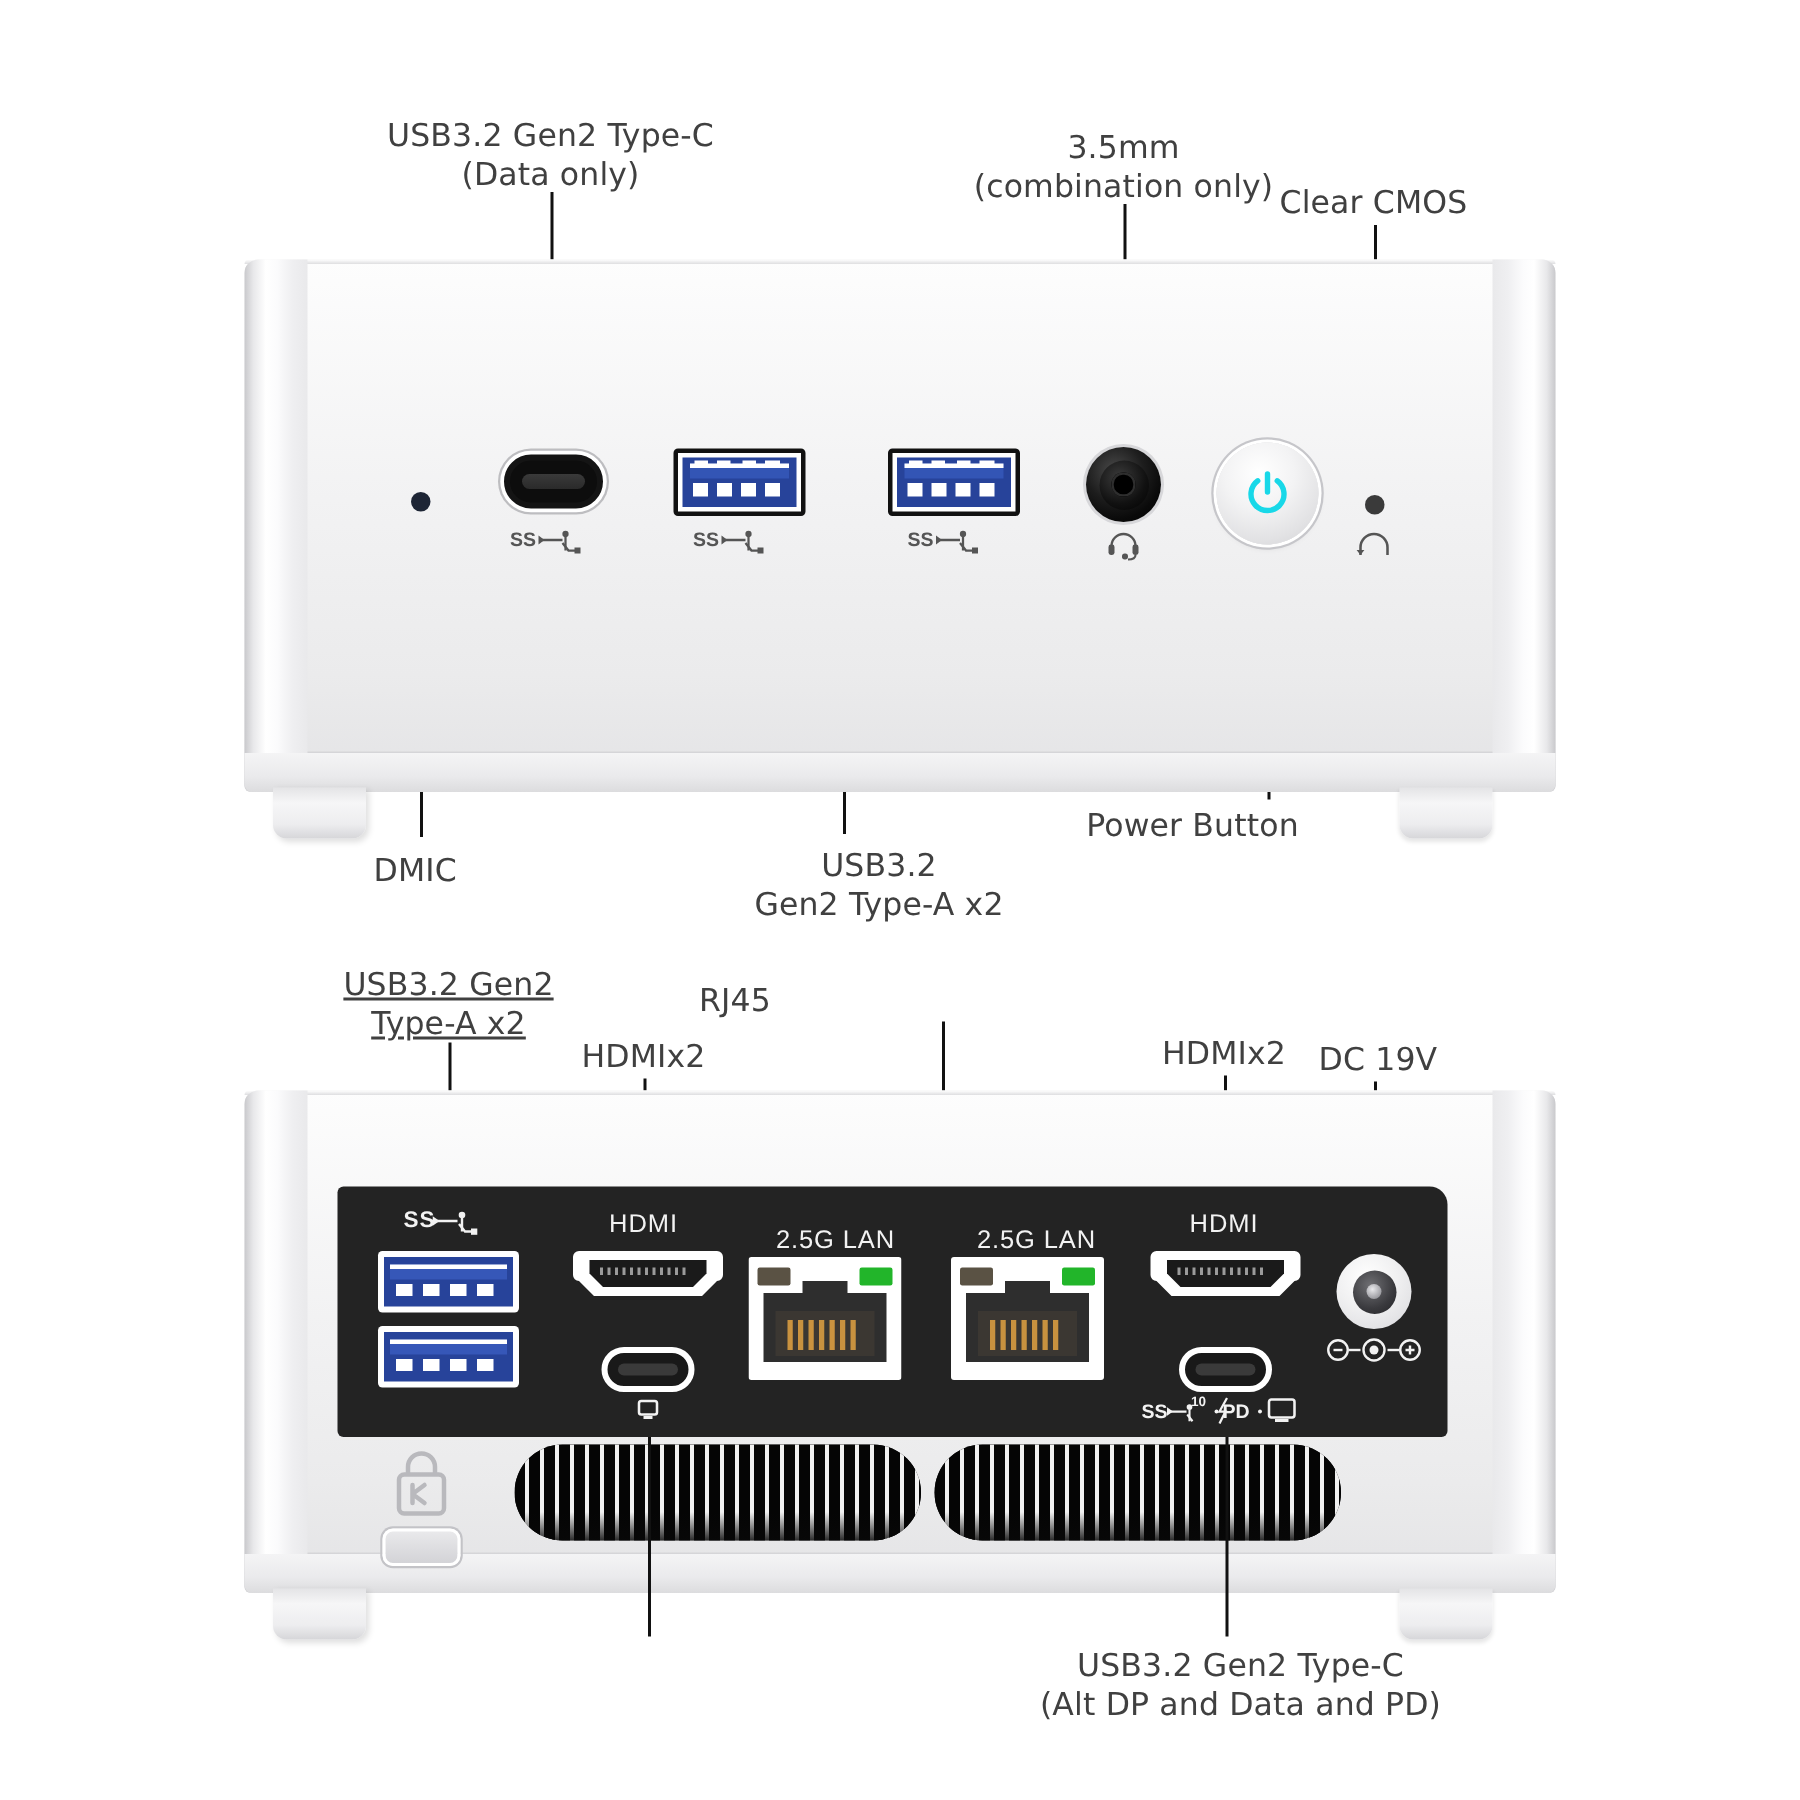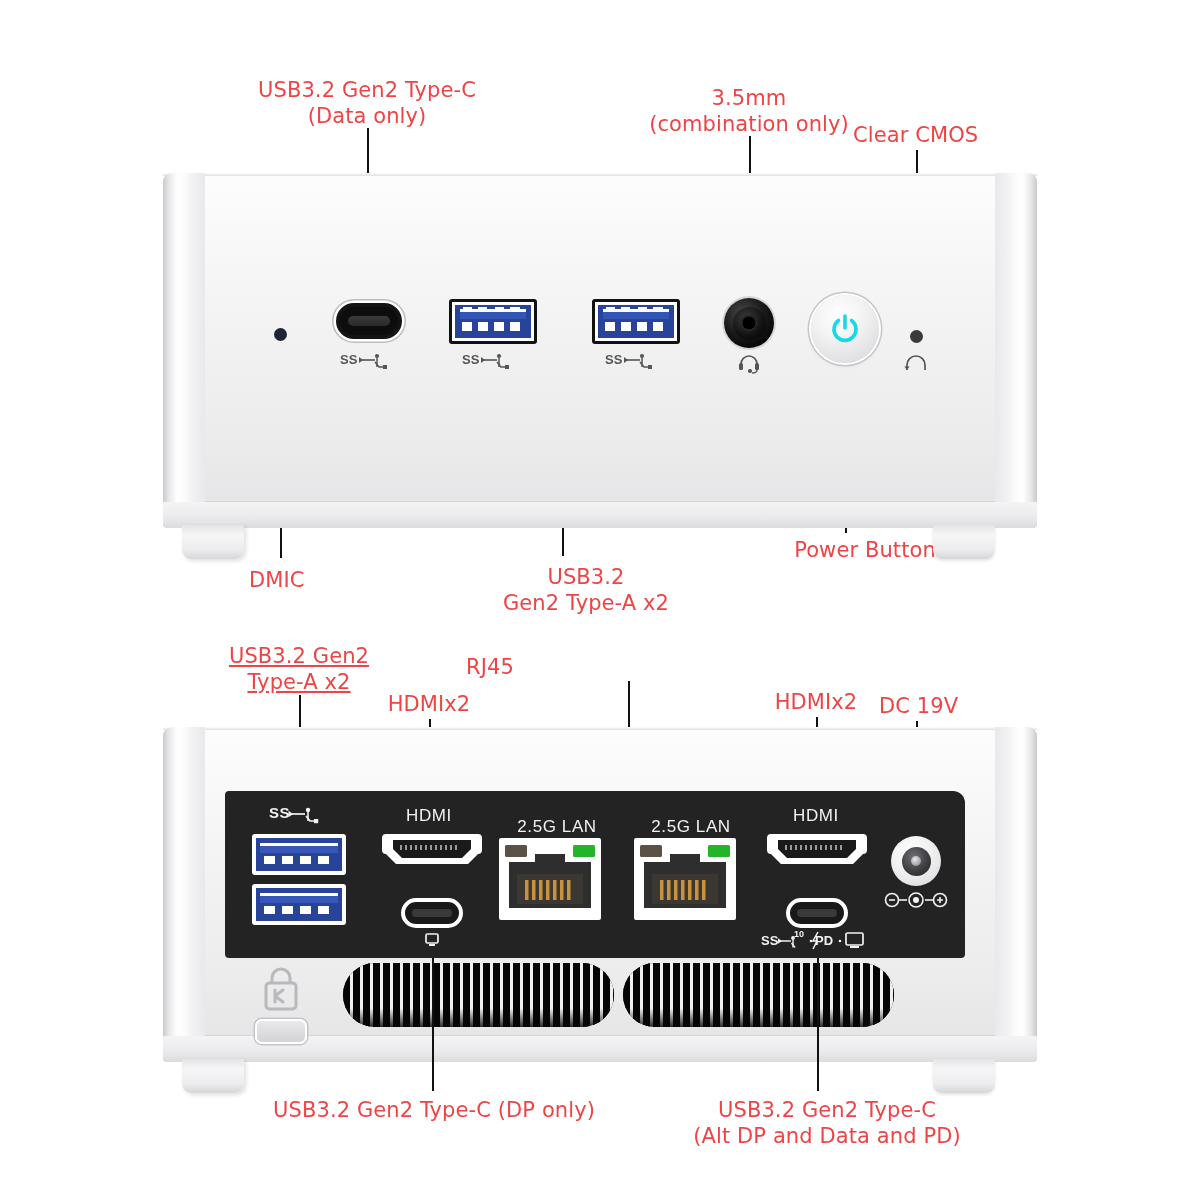--- a/index.html
+++ b/index.html
@@ -10,21 +10,21 @@
     font-family:"DejaVu Sans", sans-serif;
     position:relative;
     overflow:hidden;
   }
   .stage { position:absolute; inset:0; }
 
   
   .label {
     position:absolute;
     font-size:21px;
-    color:#ef4444;
+    color:#404040;
     line-height:1.22;
     white-space:pre;
     letter-spacing:.1px;
   }
   .label.c  { text-align:center; transform:translateX(-50%); }
   .label.l  { text-align:left; }
 
   
   .lead {
     position:absolute;
@@ -293,21 +293,21 @@
   <div class="label c" style="left:749px; top:86px;">3.5mm
 (combination only)</div>
 
   <div class="label l" style="left:853px; top:123px;">Clear CMOS</div>
 
   <div class="label l" style="left:249px; top:568px;">DMIC</div>
 
   <div class="label c" style="left:586px; top:565px;">USB3.2
 Gen2 Type-A x2</div>
 
-  <div class="label c" style="left:865px; top:538px;">Power Button</div>
+  <div class="label c" style="left:795px; top:538px;">Power Button</div>
 
   <div class="lead" style="left:367px; top:128px; height:175px;"></div>
   <div class="lead" style="left:749px; top:136px; height:167px;"></div>
   <div class="lead" style="left:916px; top:150px; height:165px;"></div>
   <div class="lead" style="left:280px; top:338px; height:220px;"></div>
   <div class="lead" style="left:845px; top:368px; height:165px;"></div>
 
   <div class="bracket" style="left:489px; top:362px; width:148px; height:72px;"></div>
   <div class="lead" style="left:562px; top:434px; height:122px;"></div>
 
@@ -423,21 +423,20 @@
 
   <div class="label c" style="left:429px; top:692px;">HDMIx2</div>
 
   <div class="label l" style="left:466px; top:655px;">RJ45</div>
 
 
   <div class="label c" style="left:816px; top:690px;">HDMIx2</div>
 
   <div class="label l" style="left:879px; top:694px;">DC 19V</div>
 
-  <div class="label c" style="left:434px; top:1098px;">USB3.2 Gen2 Type-C (DP only)</div>
 
   <div class="label c" style="left:827px; top:1098px;">USB3.2 Gen2 Type-C
 (Alt DP and Data and PD)</div>
 
   <div class="lead" style="left:299px; top:695px; height:118px;"></div>
   <div class="lead" style="left:429px; top:719px; height:94px;"></div>
   <div class="lead" style="left:816px; top:717px; height:96px;"></div>
   <div class="lead" style="left:916px; top:721px; height:120px;"></div>
 
   <div class="lead" style="left:628px; top:681px; height:76px;"></div>

